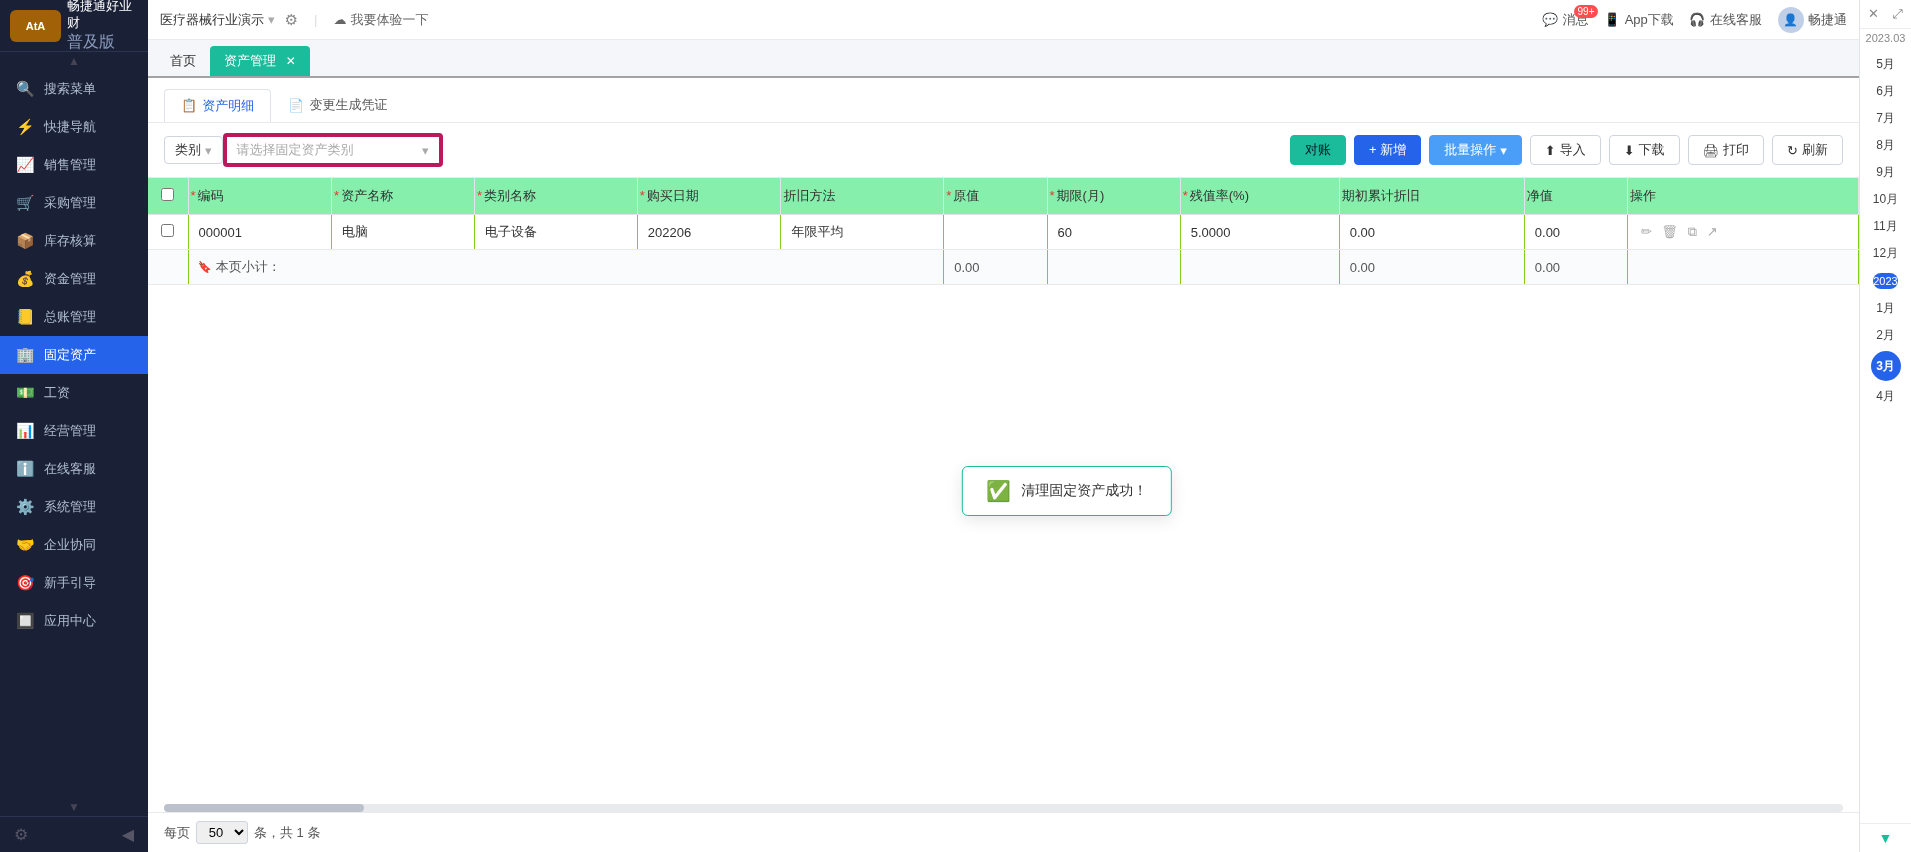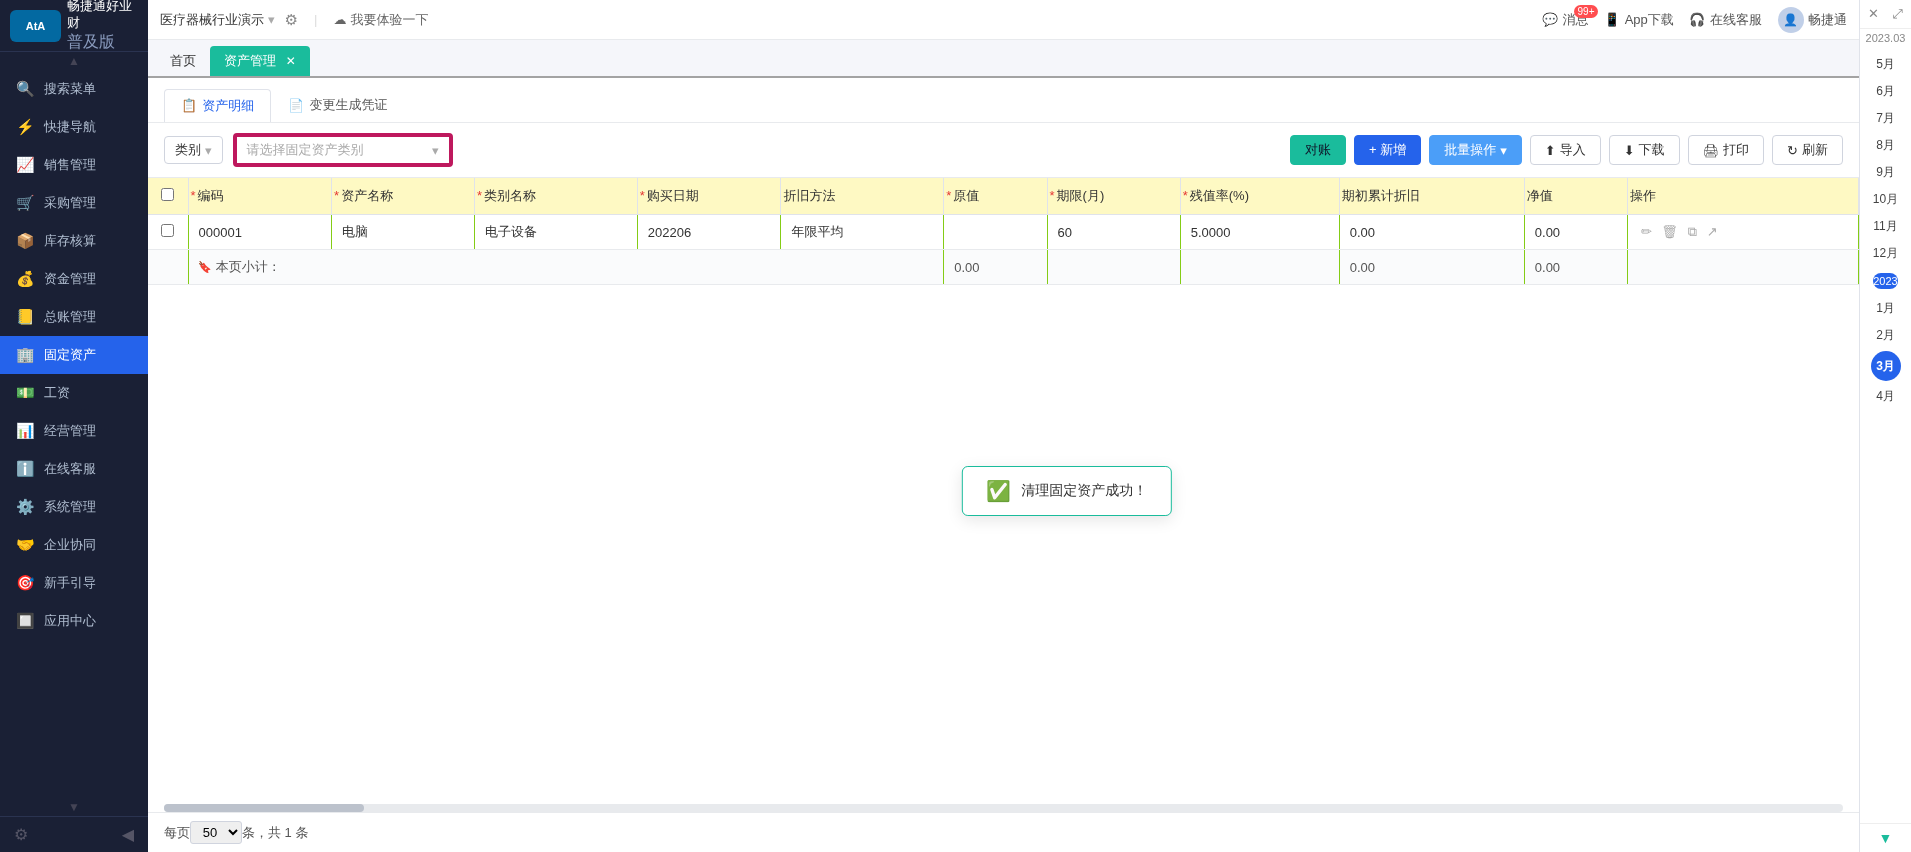--- a/index.html
+++ b/index.html
@@ -20,21 +20,21 @@
       background: #1a2035;
       padding: 8px 10px;
       display: flex;
       align-items: center;
       gap: 6px;
       border-bottom: 1px solid #2a3350;
       height: 52px;
     }
     .sidebar-logo-icon {
       width: 56px; height: 32px;
-      background: #0369a1;
+      background: #a16207;
       border-radius: 6px;
       display: flex; align-items: center; justify-content: center;
       color: white; font-size: 11px; font-weight: bold;
     }
     .sidebar-logo-text { color: white; font-size: 13px; line-height: 1.3; }
     .sidebar-logo-sub { color: #8899bb; font-size: 16px; }
     .sidebar-nav {
       flex: 1;
       overflow: hidden;
       display: flex;
@@ -159,21 +159,20 @@
       border-bottom: none;
       background: white;
       color: #2563eb;
       border-radius: 4px 4px 0 0;
     }
 
     
     .toolbar {
       display: flex; align-items: center;
       padding: 10px 16px;
-      gap: 10px;
       border-bottom: 1px solid #e8eaed;
     }
     .toolbar-right { margin-left: auto; display: flex; align-items: center; gap: 8px; }
     .btn {
       padding: 5px 14px;
       border-radius: 4px;
       font-size: 13px;
       cursor: pointer;
       border: 1px solid #d0d4de;
       background: white;
@@ -212,21 +211,21 @@
       flex: 1;
       overflow: auto;
       position: relative;
     }
     table {
       width: 100%;
       border-collapse: collapse;
       font-size: 13px;
     }
     thead th {
-      background: #fef9c3;
+      background: #86efac;
       border-bottom: 1px solid #e0e3ea;
       border-right: 1px solid #e0e3ea;
       padding: 9px 2px;
       text-align: left;
       font-weight: normal;
       color: #333;
       white-space: nowrap;
     }
     thead th .required { color: #e53935; margin-right: 2px; }
     thead th:first-child { width: 40px; text-align: center; }
@@ -257,21 +256,21 @@
       box-shadow: 0 4px 16px rgba(0,0,0,0.10);
       z-index: 100;
       white-space: nowrap;
     }
     .success-check { color: #1abc9c; font-size: 20px; }
 
     
     .pagination {
       padding: 8px 16px;
       border-top: 1px solid #e8eaed;
-      display: flex; align-items: center; 
+      display: flex; align-items: center; gap: 6px;
       font-size: 13px; color: #555;
     }
     .pagination select {
       border: 1px solid #d0d4de; border-radius: 3px;
       padding: 2px 4px; font-size: 13px; text-align: center;
     }
     .scrollbar-bottom {
       height: 8px; background: #e8eaed;
       margin: 0 16px;
       border-radius: 4px;

